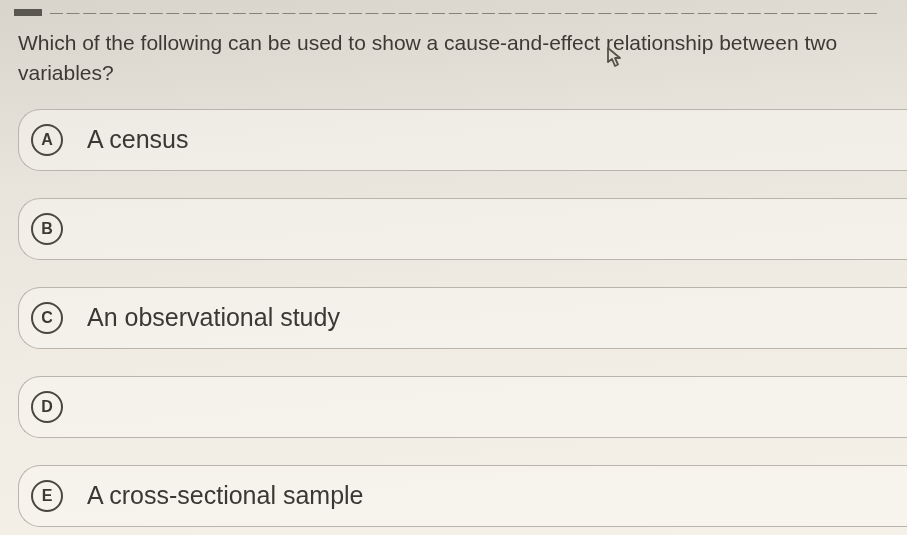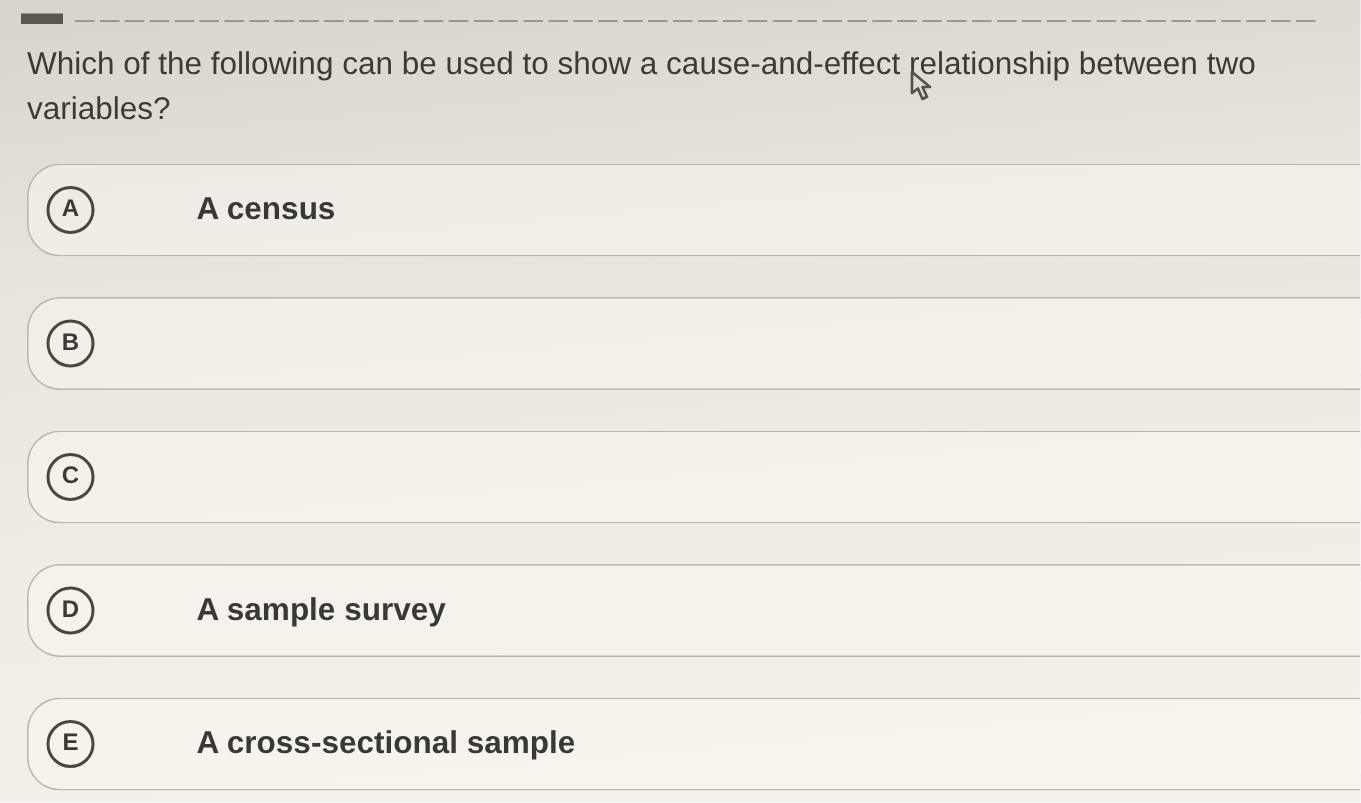--- a/index.html
+++ b/index.html
@@ -67,24 +67,23 @@
       display: flex;
       align-items: center;
       justify-content: center;
       font-weight: 700;
       font-size: 16px;
       color: #3c3933;
       margin-right: 24px;
       background: transparent;
     }
     .option-text {
-      font-size: 21px;
+      font-size: 25px;
       color: #3a3832;
-      font-weight: 700;
-      margin-left: 44px;
+      font-weight: 400;
     }
     .cursor-icon {
       position: absolute;
       top: 46px;
       left: 606px;
       font-size: 20px;
       color: #555249;
       pointer-events: none;
     }
   </style>
@@ -107,22 +106,22 @@
 <div class="options">
   <div class="option">
     <div class="option-letter">A</div>
     <div class="option-text">A census</div>
   </div>
   <div class="option">
     <div class="option-letter">B</div>
   </div>
   <div class="option">
     <div class="option-letter">C</div>
+    <div class="option-text">An observational study</div>
   </div>
   <div class="option">
     <div class="option-letter">D</div>
-    <div class="option-text">A sample survey</div>
   </div>
   <div class="option">
     <div class="option-letter">E</div>
     <div class="option-text">A cross-sectional sample</div>
   </div>
 </div>
 
 </body></html>

